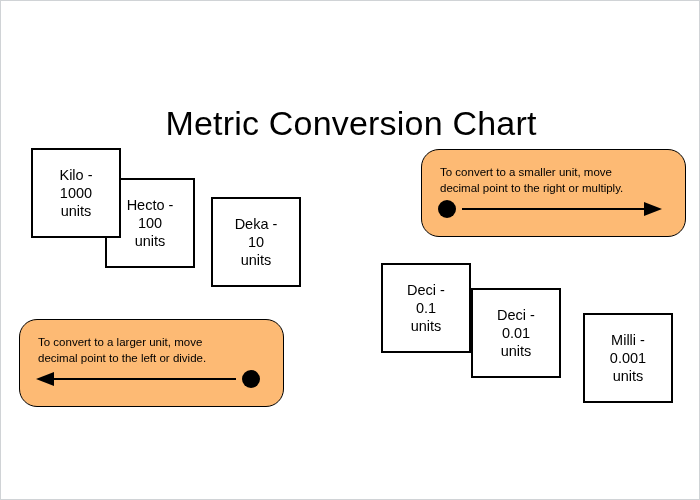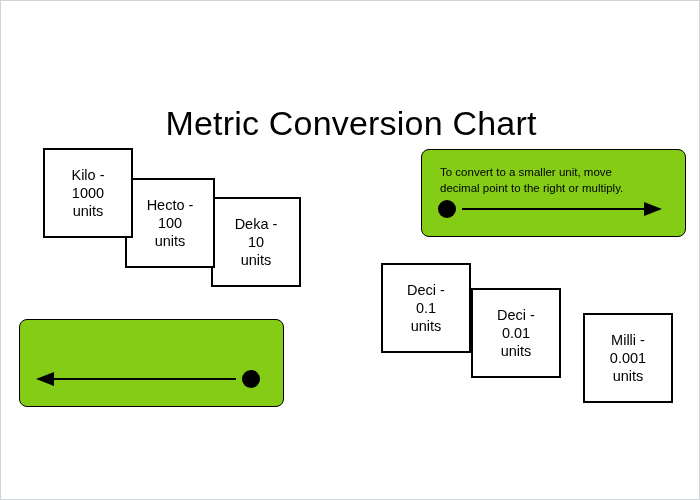--- a/index.html
+++ b/index.html
@@ -55,23 +55,23 @@
   .step-box.basic {
     font-weight: bold;
     font-size: 19px;
     line-height: 23px;
   }
 
   
   .callout {
     position: absolute;
     box-sizing: border-box;
-    background: #84cc16;
+    background: #fdba74;
     border: 1.6px solid #000000;
-    border-radius: 8px;
+    border-radius: 18px;
   }
   .callout-text {
     position: absolute;
     left: 18px;
     top: 14px;
     width: 236px;
     font-family: "Liberation Sans", sans-serif;
     font-size: 11.5px;
     line-height: 16px;
     color: #000000;
@@ -85,25 +85,25 @@
     height: 26px;
   }
 </style>
 </head>
 <body>
 
 <div id="canvas">
 
   <div id="chart-title">Metric Conversion Chart</div>
 
-  <div class="step-box" style="left:30px; top:147px; z-index:7;margin-left:12px;">Kilo -
+  <div class="step-box" style="left:30px; top:147px; z-index:7;">Kilo -
 1000
 units</div>
 
-  <div class="step-box" style="left:124px; top:177px; z-index:6;">Hecto -
+  <div class="step-box" style="left:104px; top:177px; z-index:6;">Hecto -
 100
 units</div>
 
   <div class="step-box" style="left:210px; top:196px; z-index:5;">Deka -
 10
 units</div>
 
 
   <div class="step-box" style="left:380px; top:262px; z-index:3;">Deci -
 0.1
@@ -121,20 +121,22 @@
     <div class="callout-text">To convert to a smaller unit, move
 decimal  point to the right or multiply.</div>
     <svg class="callout-arrow" viewBox="0 0 240 26">
       <circle cx="17" cy="13" r="9" fill="#000000"></circle>
       <line x1="32" y1="13" x2="216" y2="13" stroke="#000000" stroke-width="2"></line>
       <polygon points="214,6 232,13 214,20" fill="#000000"></polygon>
     </svg>
   </div>
 
   <div class="callout" style="left:18px; top:318px; width:265px; height:88px;">
+    <div class="callout-text">To convert to a larger unit, move
+decimal  point to the left or divide.</div>
     <svg class="callout-arrow" viewBox="0 0 240 26">
       <circle cx="223" cy="13" r="9" fill="#000000"></circle>
       <line x1="24" y1="13" x2="208" y2="13" stroke="#000000" stroke-width="2"></line>
       <polygon points="26,6 8,13 26,20" fill="#000000"></polygon>
     </svg>
   </div>
 
 </div>
 
 </body></html>

